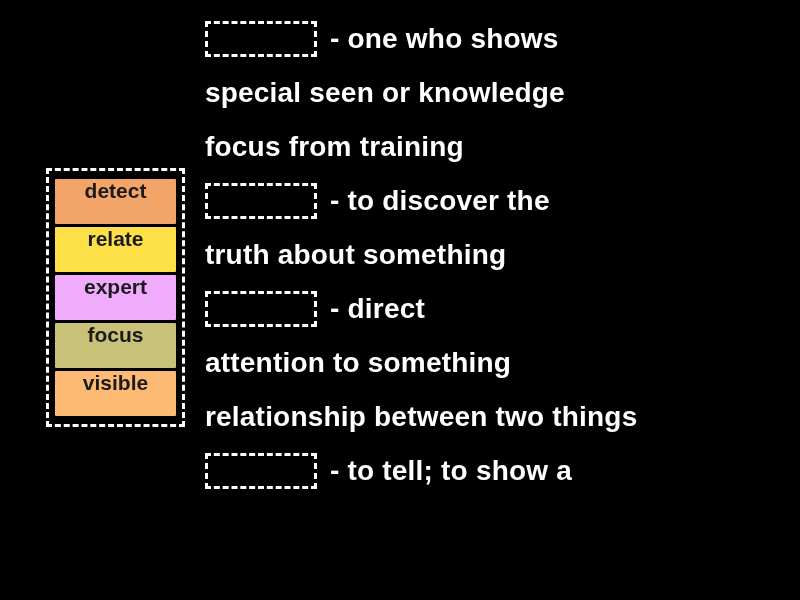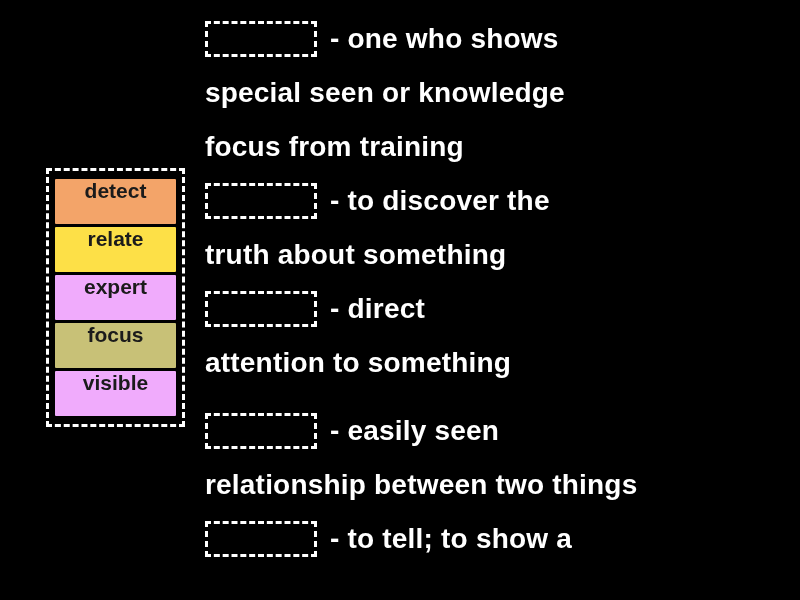--- a/index.html
+++ b/index.html
@@ -74,21 +74,21 @@
     </div>
     <div class="tile" style="background-color: #fde047;">
       <span>relate</span>
     </div>
     <div class="tile" style="background-color: #f0abfc;">
       <span>expert</span>
     </div>
     <div class="tile" style="background-color: rgb(200, 193, 119);">
       <span>focus</span>
     </div>
-    <div class="tile" style="background-color: #f0abfc;">
+    <div class="tile" style="background-color: #fdba74;">
       <span>visible</span>
     </div>
   </div>
 
   <div class="defs">
 
     <div>
       <div class="def-line">
         <span class="blank"></span>
         <span>- one who shows</span>
@@ -114,26 +114,20 @@
     <div>
       <div class="def-line">
         <span class="blank"></span>
         <span>- direct</span>
       </div>
       <div class="def-line">
         <span>attention to something</span>
       </div>
     </div>
 
-    <div class="def-item-4">
-      <div class="def-line">
-        <span class="blank"></span>
-        <span>- easily seen</span>
-      </div>
-    </div>
 
     <div>
       <div class="def-line">
         <span>relationship between two things</span>
       </div>
       <div class="def-line">
         <span class="blank"></span>
         <span>- to tell; to show a</span>
       </div>
     </div>

